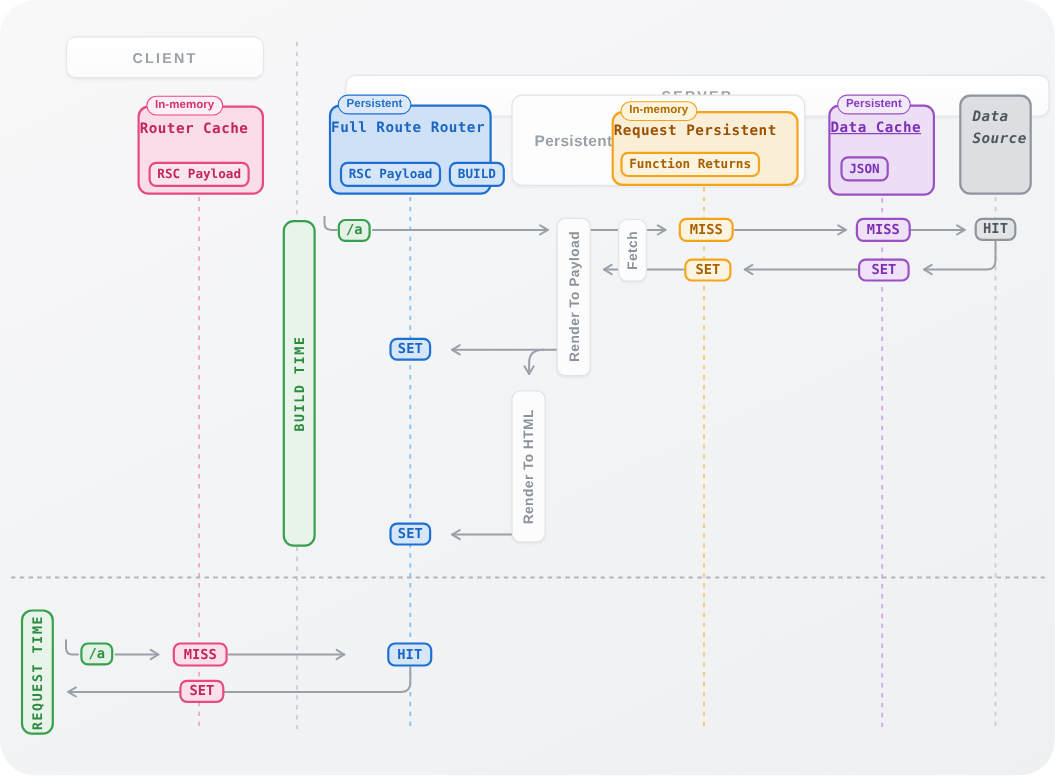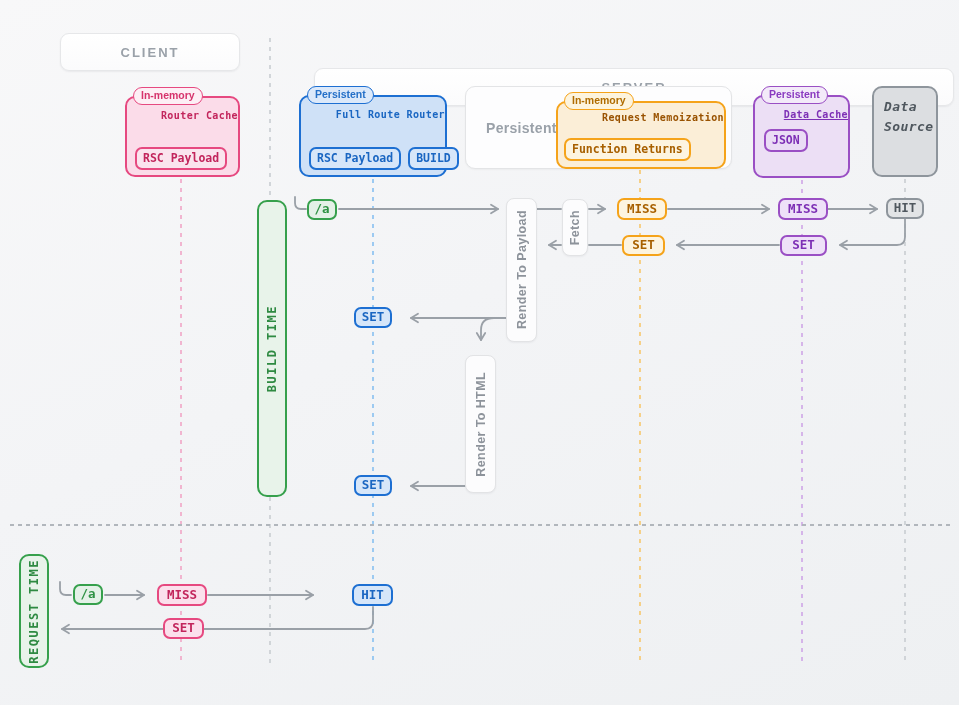--- a/index.html
+++ b/index.html
@@ -1,40 +1,41 @@
 <!DOCTYPE html>
 <html><head>
 <meta charset="utf-8">
 <style>
   html,body{margin:0;padding:0;}
   body{width:959px;height:705px;overflow:hidden;}
   #stage{
     position:relative;width:959px;height:705px;overflow:hidden;
     background:linear-gradient(155deg,#f8f8f9 0%,#f3f4f6 45%,#eef0f2 100%);
     font-family:"DejaVu Sans Mono","Liberation Mono",monospace;
+    border-radius:32px;
   }
   .abs{position:absolute;box-sizing:border-box;}
   svg#wires{position:absolute;left:0;top:0;z-index:1;}
   .node,.hdr,.proc,.lane,.action{z-index:2;}
 
   
   .hdr{
     display:flex;align-items:center;justify-content:center;
     background:linear-gradient(#ffffff,#fbfbfc);
     border:1px solid #e6e7e9;border-radius:9px;
     box-shadow:0 1px 2px rgba(20,25,35,.06);
     font-family:"Liberation Sans","DejaVu Sans",sans-serif;
     font-weight:bold;font-size:13px;letter-spacing:2px;color:#9aa1a9;
   }
 
   
   .node{border:2px solid;border-radius:10px;}
   .node .title{
-    position:absolute;left:0;right:0;top:12px;text-align:right;
-    font-weight:bold;font-size:10px;letter-spacing:.4px;
+    position:absolute;left:0;right:0;top:12px;text-align:left;
+    font-weight:bold;font-size:13px;letter-spacing:.4px;
   }
   .tag{
     position:absolute;top:-11px;left:6px;
     border:1.5px solid;border-radius:9px;padding:1px 7px 2px;
     font-family:"Liberation Sans","DejaVu Sans",sans-serif;
     font-size:10.5px;font-weight:bold;line-height:1.25;white-space:nowrap;
   }
   .chip{
     display:inline-block;border:2px solid;border-radius:7px;
     padding:2px 6px 3px;font-size:11.5px;font-weight:bold;
@@ -182,31 +183,31 @@
     <div class="chiprow">
       <span class="chip">RSC Payload</span>
       <span class="chip">BUILD</span>
     </div>
   </div>
 
   <div class="abs panel" style="left:465px;top:86px;width:267px;height:83px;">
     <span class="panel-label">Persistent</span>
     <div class="abs node orange" style="left:90px;top:14px;width:170px;height:68px;">
       <div class="tag">In-memory</div>
-      <div class="title" style="top:9px;">Request Memoization</div>
+      <div class="title" style="top:9px;">Request Persistent</div>
       <div class="chiprow" style="left:6px;bottom:6px;">
         <span class="chip">Function Returns</span>
       </div>
     </div>
   </div>
 
   <div class="abs node purple" style="left:753px;top:95px;width:97px;height:83px;">
     <div class="tag">Persistent</div>
     <div class="title">Data Cache</div>
-    <div class="chiprow" style="left:9px;bottom:24px;">
+    <div class="chiprow" style="left:9px;bottom:11px;">
       <span class="chip">JSON</span>
     </div>
   </div>
 
   <div class="abs node gray" style="left:872px;top:86px;width:66px;height:91px;">
     <div class="ds-text">Data Source</div>
   </div>
 
   <div class="abs lane" style="left:257px;top:200px;width:30px;height:297px;">
     <span>BUILD TIME</span>

